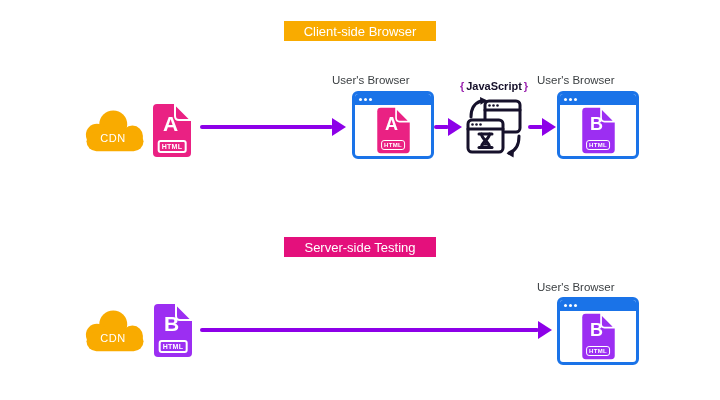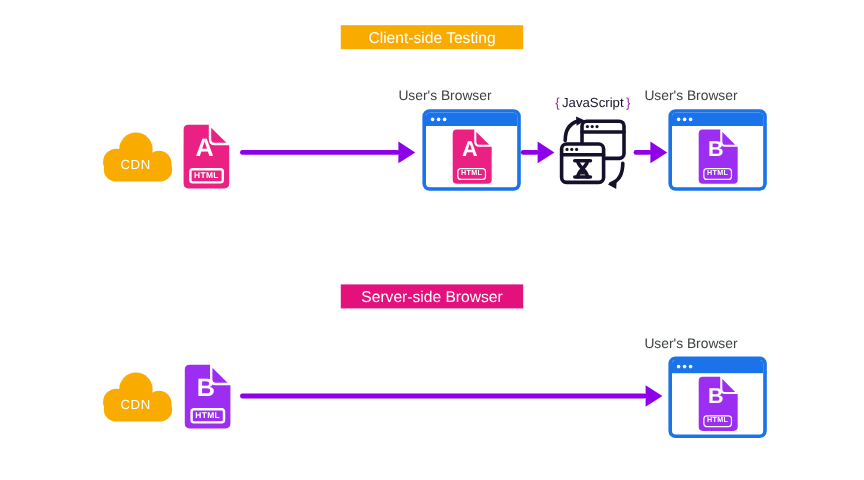--- a/index.html
+++ b/index.html
@@ -81,36 +81,36 @@
     margin-left:-1px;
   }
   .arrow.a1{left:200px;top:118px;width:146px;}
   .arrow.a2{left:434px;top:118px;width:28px;}
   .arrow.a3{left:528px;top:118px;width:28px;}
   .arrow.a4{left:200px;top:321px;width:352px;}
 
   
   .js-label{
     position:absolute;left:454px;top:80px;width:80px;text-align:center;
-    font-size:11px;font-weight:normal;color:#16112B;white-space:nowrap;
+    font-size:11px;font-weight:bold;color:#16112B;white-space:nowrap;
   }
   .js-label .brace{color:#9C27B0;padding:0 2px;}
   .js-icon{position:absolute;left:462px;top:96px;width:64px;height:64px;}
   .js-icon svg{width:100%;height:100%;}
   .js-stroke{fill:none;stroke:#16112B;stroke-width:3;stroke-linecap:round;stroke-linejoin:round;}
   .js-fill{fill:#16112B;stroke:none;}
   .js-white{fill:#ffffff;stroke:#16112B;stroke-width:3;stroke-linejoin:round;}
 </style>
 </head>
 <body>
 
 <div class="canvas">
 
   <div class="banner client">
-    <span>Client-side Testing</span>
+    <span>Client-side Browser</span>
   </div>
 
   <div class="cloud cloud-client">
     <svg viewBox="0 0 110 86">
       <circle class="cloud-shape" cx="52" cy="30" r="24"></circle>
       <circle class="cloud-shape" cx="24" cy="48" r="19"></circle>
       <circle class="cloud-shape" cx="85" cy="50" r="18"></circle>
       <rect class="cloud-shape" x="6" y="42" width="98" height="34" rx="17"></rect>
     </svg>
     <span class="cloud-label">CDN</span>
@@ -204,21 +204,21 @@
           <path class="doc-body" d="M5 1 H23 L39 17 V50 Q39 54 35 54 H5 Q1 54 1 50 V5 Q1 1 5 1 Z"></path>
           <path class="doc-flap" d="M23 1 L23 13 Q23 17 27 17 L39 17 Z"></path>
         </svg>
         <span class="doc-letter">B</span>
         <span class="doc-badge">HTML</span>
       </div>
     </div>
   </div>
 
   <div class="banner server">
-    <span>Server-side Browser</span>
+    <span>Server-side Testing</span>
   </div>
 
   <div class="cloud cloud-server">
     <svg viewBox="0 0 110 86">
       <circle class="cloud-shape" cx="52" cy="30" r="24"></circle>
       <circle class="cloud-shape" cx="24" cy="48" r="19"></circle>
       <circle class="cloud-shape" cx="85" cy="50" r="18"></circle>
       <rect class="cloud-shape" x="6" y="42" width="98" height="34" rx="17"></rect>
     </svg>
     <span class="cloud-label">CDN</span>

